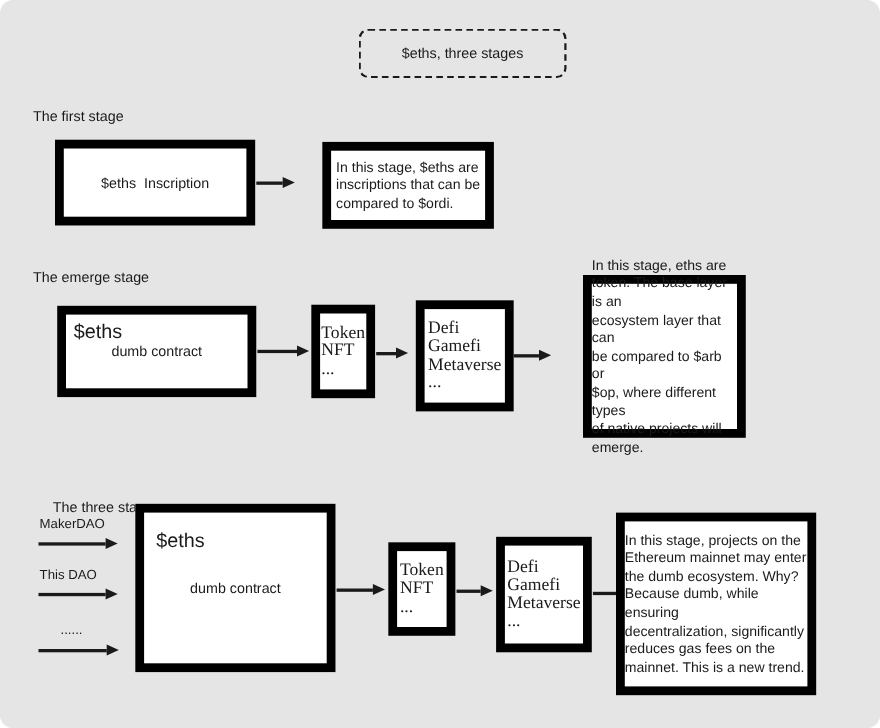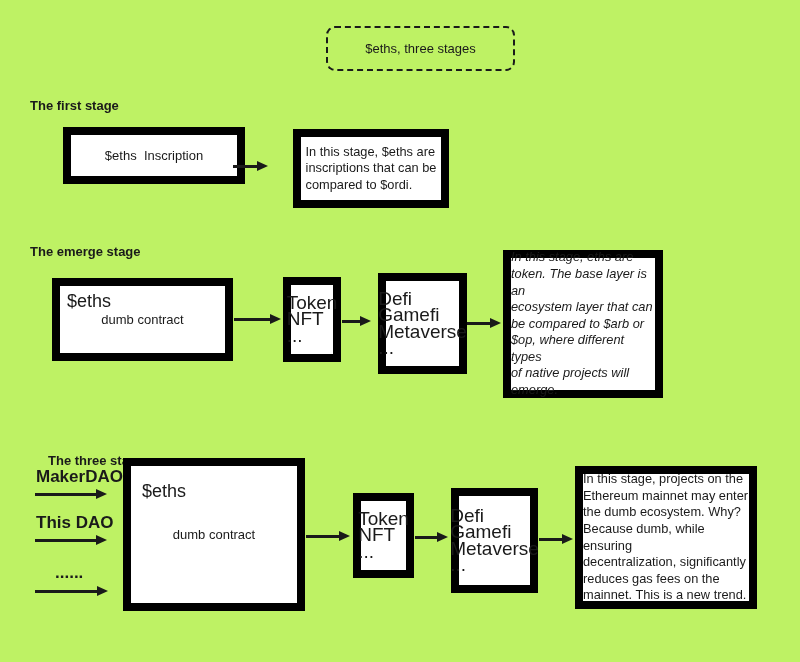--- a/index.html
+++ b/index.html
@@ -1,23 +1,24 @@
 <!DOCTYPE html>
 <html><head>
 <meta charset="utf-8">
 <style>
   html, body { margin: 0; padding: 0; }
   .canvas {
     position: relative;
     width: 800px;
     height: 662px;
-    background: #bef264;
+    background: #e5e5e5;
     font-family: "Liberation Sans", sans-serif;
     color: #1a1a1a;
     overflow: hidden;
+    border-radius: 12px;
   }
   .box {
     position: absolute;
     box-sizing: border-box;
     border: 8px solid #000000;
     background: #ffffff;
     display: flex;
     align-items: center;
     justify-content: center;
     text-align: left;
@@ -29,29 +30,29 @@
     box-sizing: border-box;
     border: 2px dashed #1a1a1a;
     border-radius: 9px;
     display: flex; align-items: center; justify-content: center;
     font-size: 13px;
   }
   .stage-label {
     position: absolute;
     font-size: 13px;
     line-height: 15px;
-    font-weight: bold;
   }
   .para {
     font-size: 12.8px;
     line-height: 16.6px;
   }
   .small-stack {
-    font-size: 19px;
+    font-size: 16px;
     line-height: 16.5px;
+    font-family: Liberation Serif, serif;
   }
   .big-label { font-size: 13px; }
   .corner-tag {
     position: absolute;
     font-size: 18px;
     line-height: 14px;
   }
   .arrow {
     position: absolute;
     height: 2.5px;
@@ -63,37 +64,36 @@
     right: -11px;
     top: 50%;
     transform: translateY(-50%);
     width: 0; height: 0;
     border-left: 11px solid #1a1a1a;
     border-top: 5.5px solid transparent;
     border-bottom: 5.5px solid transparent;
   }
   .input-label {
     position: absolute;
-    font-size: 17px;
+    font-size: 12px;
     line-height: 15px;
-    font-weight: bold;
   }
 </style>
 </head>
 <body>
 
 <div class="canvas">
 
   <div class="title-box">
     <span class="pre">$eths, three stages</span>
   </div>
 
   <div class="stage-label" style="left:30px; top:98px;">The first stage</div>
 
-  <div class="box big-label" style="left:63px; top:127px; width:182px; height:57px;">
+  <div class="box big-label" style="left:50px; top:127px; width:182px; height:78px;">
     <span class="pre">$eths  Inscription</span>
   </div>
 
   <div class="arrow" style="left:233px; top:165px; width:24px;"></div>
 
   <div class="box para" style="left:293px; top:129px; width:156px; height:79px;">
     <span class="pre">In this stage, $eths are
 inscriptions that can be
 compared to $ordi.</span>
   </div>
@@ -117,21 +117,21 @@
 
   <div class="box small-stack" style="left:378px; top:273px; width:89px; height:101px;">
     <span class="pre">Defi
 Gamefi
 Metaverse
 ...</span>
   </div>
 
   <div class="arrow" style="left:467px; top:322px; width:23px;"></div>
 
-  <div class="box para" style="left:503px; top:250px; width:160px; height:148px;font-style:italic;">
+  <div class="box para" style="left:530px; top:250px; width:148px; height:148px;">
     <span class="pre">In this stage, eths are
 token. The base layer is an
 ecosystem layer that can
 be compared to $arb or
 $op, where different types
 of native projects will
 emerge.</span>
   </div>
 
   <div class="stage-label" style="left:48px; top:416px;margin-top:37px;">The three stage</div>
@@ -162,21 +162,21 @@
 
   <div class="box small-stack" style="left:451px; top:488px; width:87px; height:105px;">
     <span class="pre">Defi
 Gamefi
 Metaverse
 ...</span>
   </div>
 
   <div class="arrow" style="left:539px; top:538px; width:23px;"></div>
 
-  <div class="box para" style="left:575px; top:466px; width:182px; height:143px;">
+  <div class="box para" style="left:560px; top:466px; width:182px; height:166px;">
     <span class="pre">In this stage, projects on the
 Ethereum mainnet may enter
 the dumb ecosystem. Why?
 Because dumb, while ensuring
 decentralization, significantly
 reduces gas fees on the
 mainnet. This is a new trend.</span>
   </div>
 
 </div>

